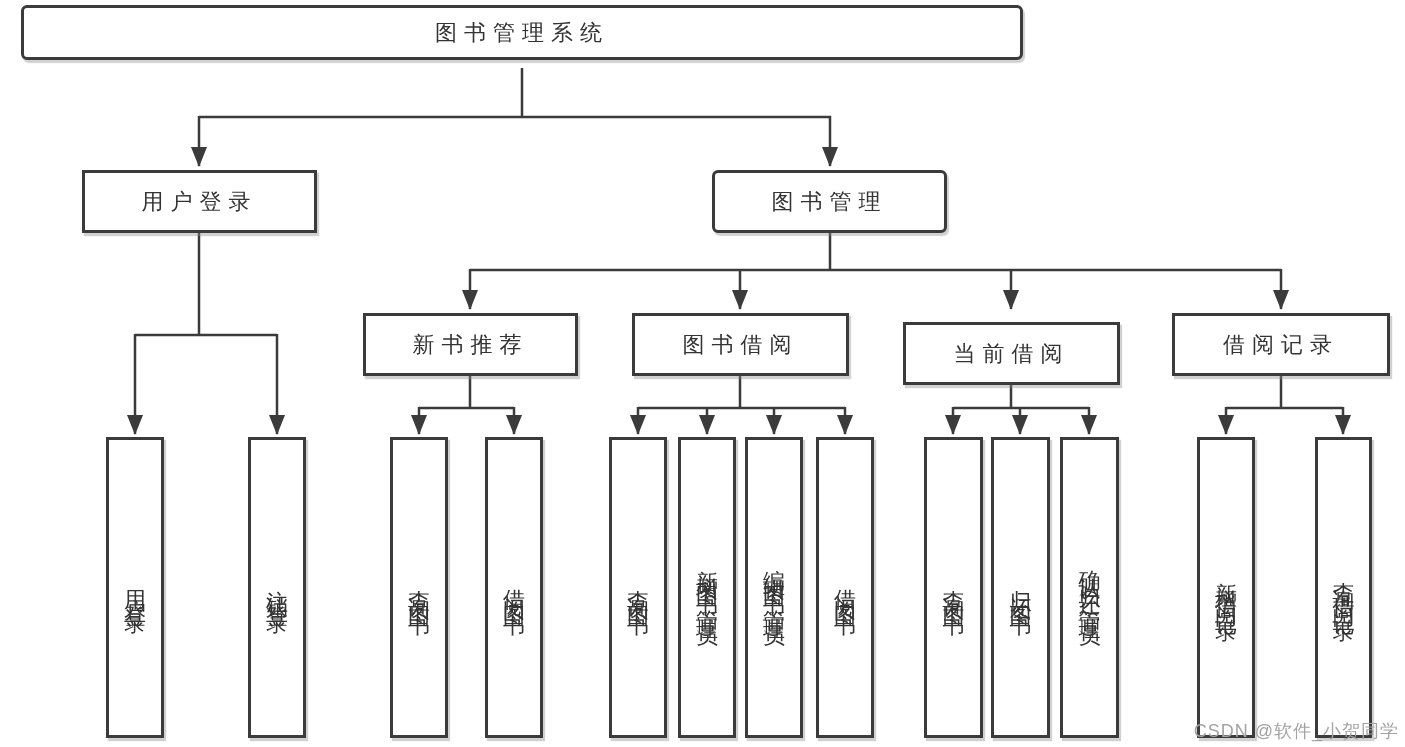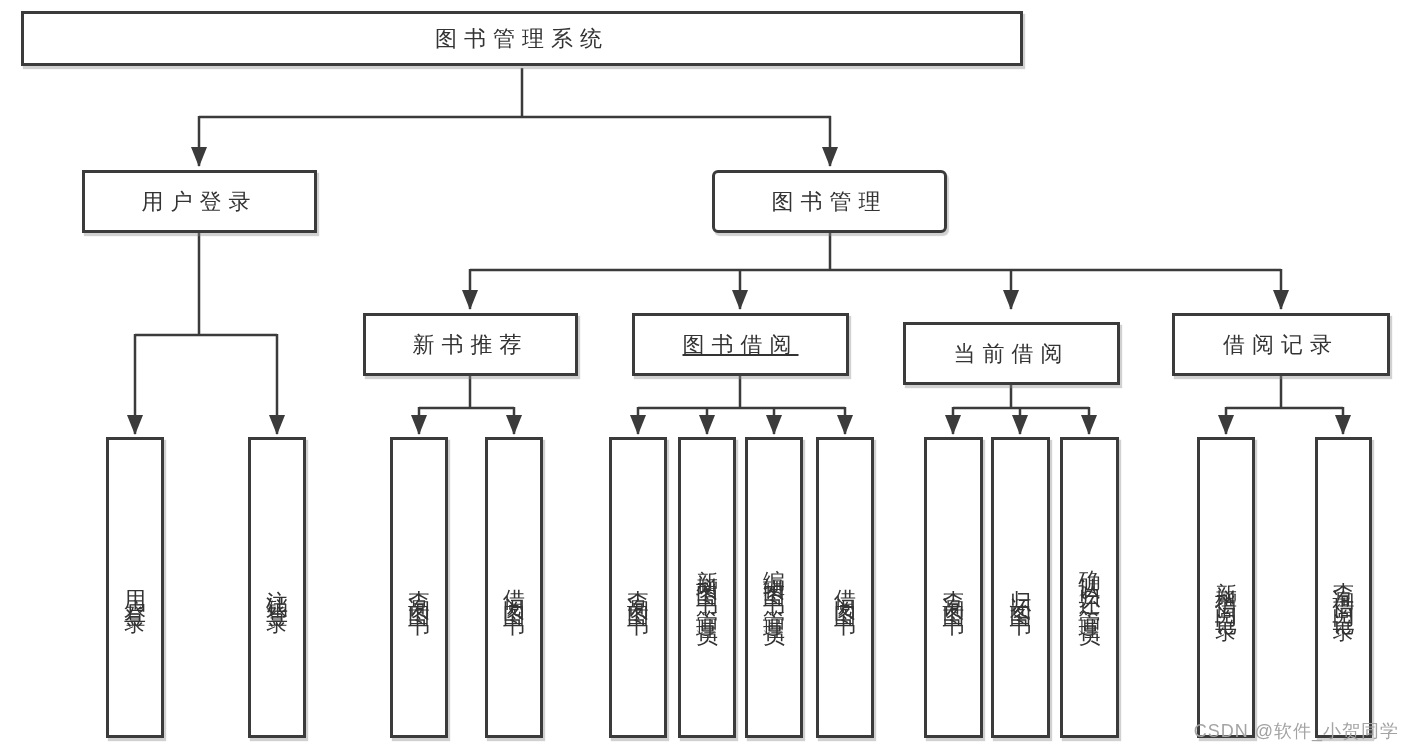--- a/index.html
+++ b/index.html
@@ -93,35 +93,35 @@
     <path class="ln" d="M1011 376 V409 M953 408 H1089"></path>
     <line class="ln" x1="953" y1="407" x2="953" y2="434" marker-end="url(#arw)"></line>
     <line class="ln" x1="1020" y1="407" x2="1020" y2="434" marker-end="url(#arw)"></line>
     <line class="ln" x1="1089" y1="407" x2="1089" y2="434" marker-end="url(#arw)"></line>
 
     <path class="ln" d="M1281 376 V409 M1226 408 H1343"></path>
     <line class="ln" x1="1226" y1="407" x2="1226" y2="434" marker-end="url(#arw)"></line>
     <line class="ln" x1="1343" y1="407" x2="1343" y2="434" marker-end="url(#arw)"></line>
   </svg>
 
-  <div class="box" style="left:21px;top:11px;width:1002px;height:55px;">
+  <div class="box" style="left:21px;top:5px;width:1002px;height:55px;border-radius:6px;">
     <span>图书管理系统</span>
   </div>
 
   <div class="box" style="left:82px;top:170px;width:235px;height:63px;">
     <span>用户登录</span>
   </div>
   <div class="box" style="left:712px;top:170px;width:235px;height:63px;border-radius:6px;">
     <span>图书管理</span>
   </div>
 
   <div class="box" style="left:363px;top:313px;width:215px;height:63px;">
     <span>新书推荐</span>
   </div>
-  <div class="box" style="left:632px;top:313px;width:217px;height:63px;text-decoration:underline;">
+  <div class="box" style="left:632px;top:313px;width:217px;height:63px;">
     <span>图书借阅</span>
   </div>
   <div class="box" style="left:903px;top:313px;width:217px;height:63px;margin-top:9px;">
     <span>当前借阅</span>
   </div>
   <div class="box" style="left:1172px;top:313px;width:218px;height:63px;">
     <span>借阅记录</span>
   </div>
 
   <div class="box leaf" style="left:106px;top:437px;width:58px;height:301px;">

